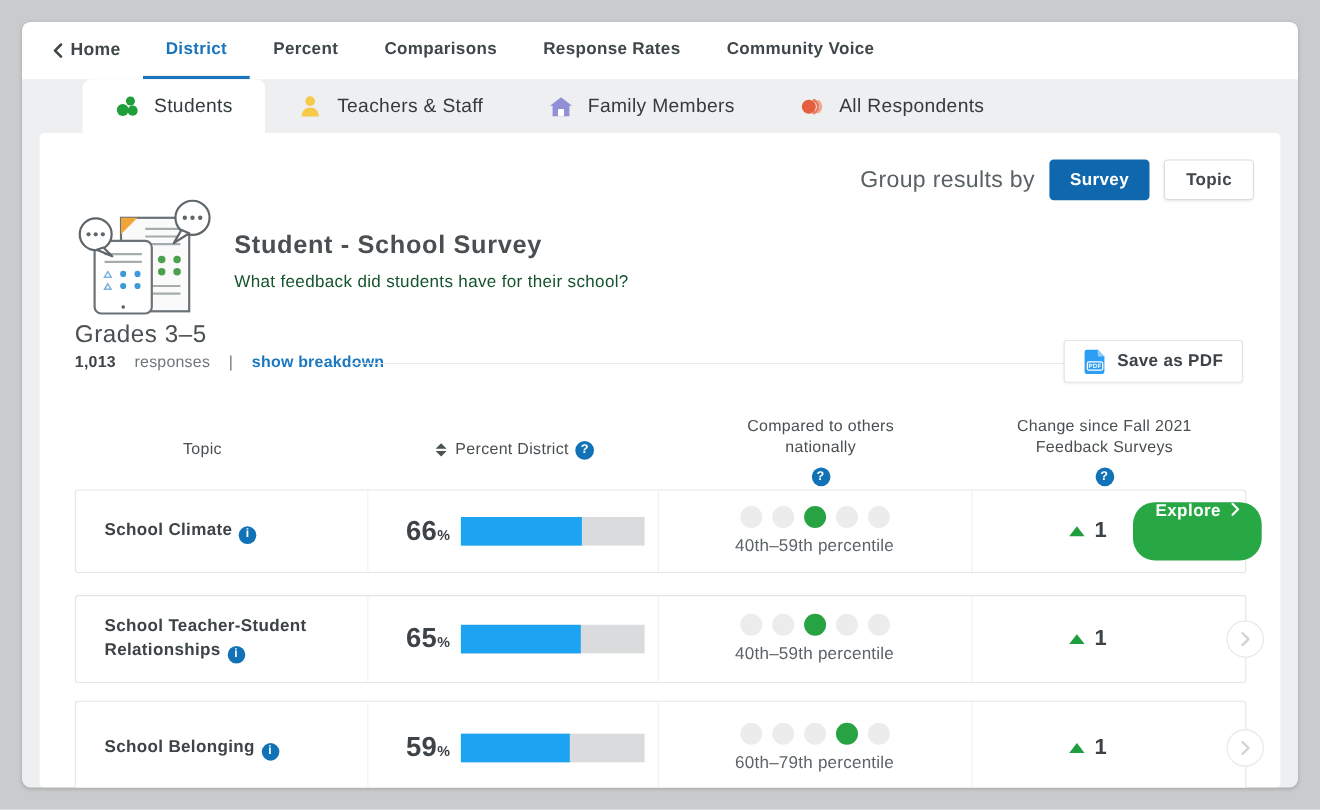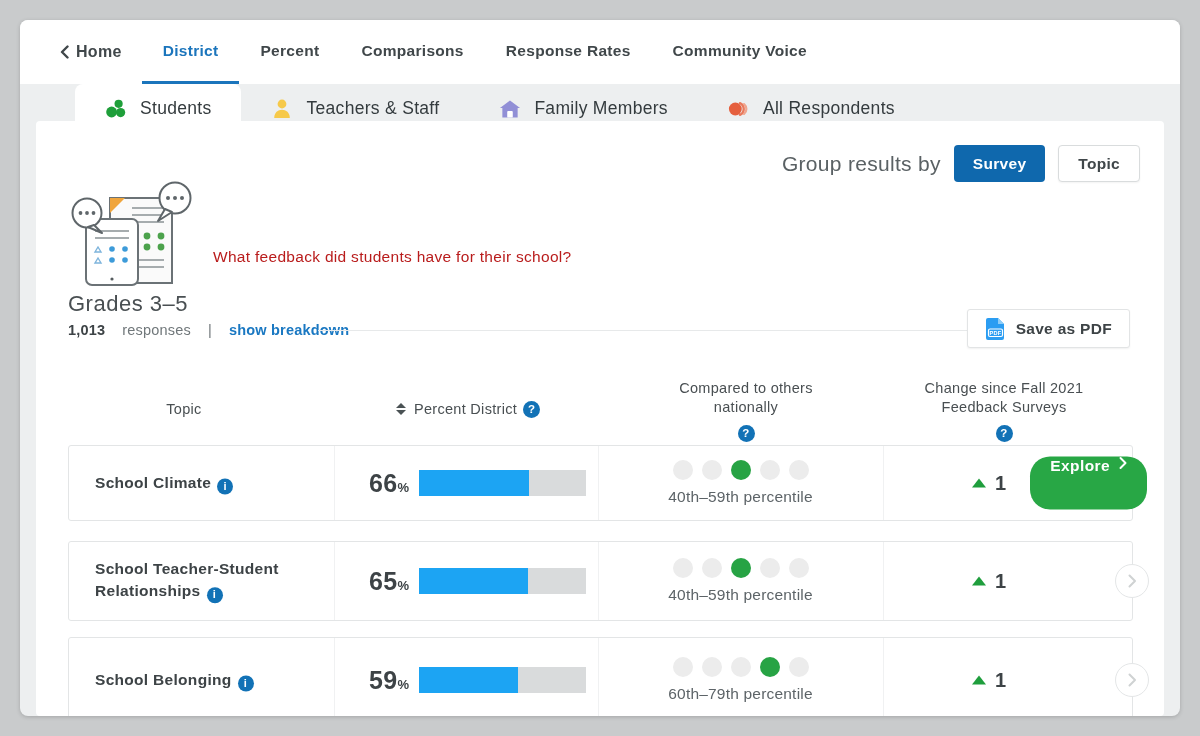--- a/index.html
+++ b/index.html
@@ -8,21 +8,21 @@
     background:#c9cbcc;
     font-family:"Liberation Sans", sans-serif;
     position:relative; overflow:hidden; color:#3d4346;
   }
   .window {
     position:absolute; left:20px; top:20px; width:1160px; height:696px;
     background:#edeff0; border-radius:8px; overflow:hidden;
     box-shadow:0 1px 4px rgba(0,0,0,.18);
   }
   
-  .navbar { height:64px; background:#fff; display:flex; align-items:stretch; padding-left:40px; }
+  .navbar { height:52px; background:#fff; display:flex; align-items:stretch; padding-left:28px; }
   .nav-home { display:flex; align-items:center; gap:7px; font-weight:bold; font-size:16px;
     color:#40474a; margin-right:20px; letter-spacing:.3px; cursor:pointer; }
   .nav-item { display:flex; align-items:center; padding:0 21px; font-weight:bold; font-size:15.5px;
     color:#40474a; letter-spacing:.3px; border-bottom:3px solid transparent; cursor:pointer; }
   .nav-item.active { color:#1b75bc; border-bottom-color:#1b75bc; }
   
   .tabstrip { display:flex; align-items:stretch; height:49px; padding-left:55px; }
   .aud-tab { display:flex; align-items:center; gap:13px; padding:0 30px; font-size:17.5px;
     color:#343b3e; letter-spacing:.3px; cursor:pointer; }
   .aud-tab.active { background:#fff; border-radius:8px 8px 0 0; }
@@ -33,21 +33,21 @@
   .group-row { position:absolute; top:24px; right:24px; display:flex; align-items:center; gap:13px; }
   .group-label { font-size:21px; color:#5a6164; letter-spacing:.3px; }
   .toggle-btn { height:37px; padding:0 19px; border-radius:4px; font-weight:bold; font-size:15.5px;
     letter-spacing:.3px; display:flex; align-items:center; cursor:pointer; }
   .toggle-btn.active { background:#0f68ad; color:#fff; }
   .toggle-btn.inactive { background:#fff; border:1px solid #d9dcdd; color:#40474a;
     box-shadow:0 1px 2px rgba(0,0,0,.05); }
   .illus { position:absolute; left:34px; top:60px; }
   .svy-title { position:absolute; left:177px; top:88px; font-size:23px; font-weight:bold;
     color:#494f52; letter-spacing:.6px; }
-  .svy-sub { position:absolute; left:177px; top:127px; font-size:15.5px; color:#b91c1c; letter-spacing:.3px; }
+  .svy-sub { position:absolute; left:177px; top:127px; font-size:15.5px; color:#14532d; letter-spacing:.3px; }
   .grades { position:absolute; left:32px; top:170px; font-size:22px; color:#494f52; letter-spacing:.5px; }
   .resp-row { position:absolute; left:32px; top:201px; font-size:14.5px; color:#70777a;
     letter-spacing:.2px; display:flex; gap:17px; align-items:baseline; }
   .resp-bold { font-weight:bold; color:#3d4346; }
   .resp-link { color:#1a78c2; font-weight:bold; cursor:pointer; }
   .resp-line { position:absolute; left:282px; top:209px; width:658px; height:1px; background:#e7e9ea; }
   .savepdf { position:absolute; right:34px; top:188px; height:39px; background:#fff;
     border:1px solid #e2e4e5; border-radius:3px; box-shadow:0 1px 2px rgba(0,0,0,.06);
     display:flex; align-items:center; gap:10px; padding:0 17px; font-size:15.5px; font-weight:bold;
     color:#3d4346; letter-spacing:.3px; cursor:pointer; }
@@ -205,20 +205,21 @@
           <circle cx="23.5" cy="32" r="1.9" fill="#5f666a"></circle>
 
         <circle cx="105" cy="17" r="15.5" fill="#fff" stroke="#5f666a" stroke-width="2"></circle>
         <path d="M95,28 L88,40 L102,31 Z" fill="#fff" stroke="#5f666a" stroke-width="2" stroke-linejoin="round"></path>
         <circle cx="98" cy="17" r="2" fill="#5f666a"></circle>
           <circle cx="105" cy="17" r="2" fill="#5f666a"></circle>
           <circle cx="112" cy="17" r="2" fill="#5f666a"></circle>
       </svg>
     </div>
 
+    <div class="svy-title">Student - School Survey</div>
     <div class="svy-sub">What feedback did students have for their school?</div>
     <div class="grades">Grades 3–5</div>
 
     <div class="resp-row">
       <span class="resp-bold">1,013</span>
       <span>responses</span>
       <span>|</span>
       <span class="resp-link">show breakdown</span>
     </div>
     <div class="resp-line"></div>

